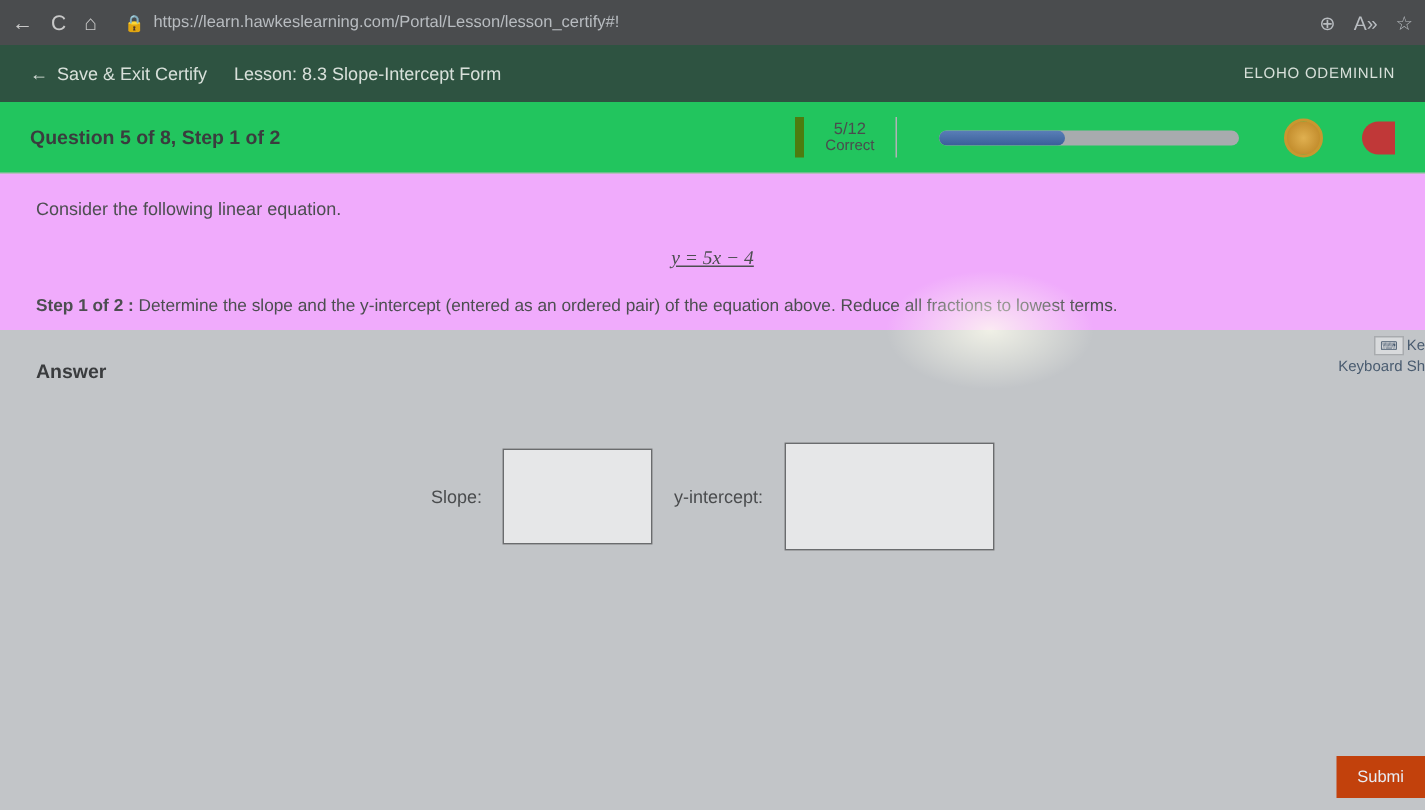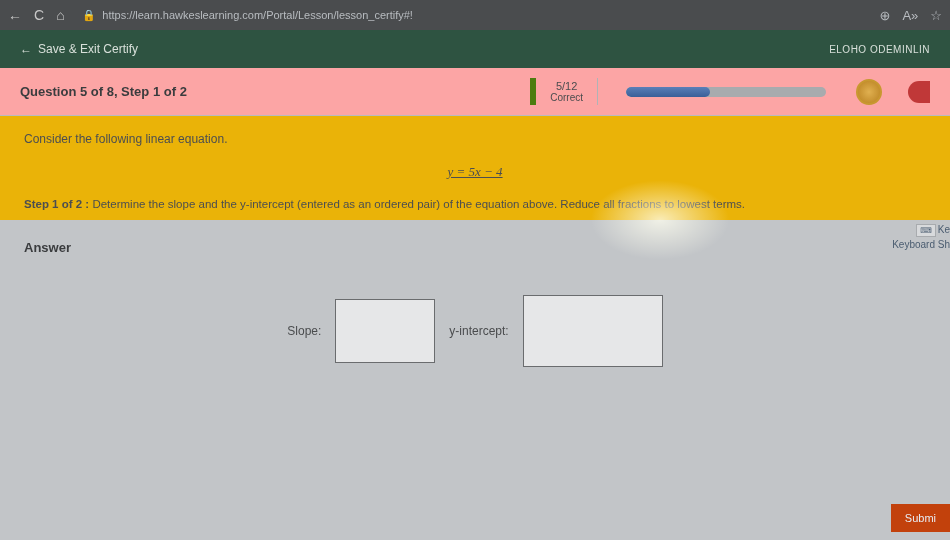--- a/index.html
+++ b/index.html
@@ -10,30 +10,30 @@
 .browser-bar .url { color: #b8bcc0; font-size: 11px; margin-left: 8px; flex: 1; display: flex; align-items: center; gap: 6px; }
 .browser-bar .right-icons { display: flex; gap: 12px; color: #b8bcc0; font-size: 13px; }
 
 .lesson-header { height: 38px; background: #2e5341; display: flex; align-items: center; justify-content: space-between; padding: 0 20px; color: #d8e0da; font-size: 12px; }
 .lesson-header .left { display: flex; align-items: center; gap: 18px; }
 .lesson-header .back-link { display: flex; align-items: center; gap: 6px; }
 .lesson-header .user { font-size: 10px; letter-spacing: 0.5px; }
 
 .content-wrap { background: #c2c5c8; padding: 0; height: calc(540px - 30px - 38px); position: relative; overflow: hidden; }
 
-.question-bar { background: #fca5a5; display: flex; align-items: center; padding: 10px 20px; border-bottom: 1px solid #b8bbbf; gap: 16px; }
+.question-bar { background: #22c55e; display: flex; align-items: center; padding: 10px 20px; border-bottom: 1px solid #b8bbbf; gap: 16px; }
 .question-bar .q-title { font-size: 13px; font-weight: 600; color: #3a3c3e; flex: 0 0 auto; }
 .question-bar .score-box { margin-left: auto; text-align: center; font-size: 10px; color: #4a4c4e; padding: 2px 14px; border-left: 6px solid #4d7c0f; border-right: 1px solid #b0b3b6; }
 .question-bar .score-box .num { font-size: 11px; }
 .progress-track { width: 200px; height: 10px; background: #a8abae; border-radius: 5px; margin-left: 12px; position: relative; overflow: hidden; }
 .progress-fill { height: 100%; background: linear-gradient(to bottom, #5a7fb8, #3a5f98); width: 42%; border-radius: 5px; }
 .badge { width: 26px; height: 26px; border-radius: 50%; background: radial-gradient(circle, #e0b050, #b88020); border: 2px solid #c89830; margin-left: 14px; }
 .heart { width: 22px; height: 22px; background: #c03838; border-radius: 50% 0 0 50%; margin-left: 10px; position: relative; color: white; font-size: 9px; display: flex; align-items: center; justify-content: center; }
 
-.question-body { background: #eab308; padding: 16px 24px 10px; color: #4c4e50; }
+.question-body { background: #f0abfc; padding: 16px 24px 10px; color: #4c4e50; }
 .question-body .prompt { font-size: 12px; margin-bottom: 18px; }
 .question-body .equation { text-align: center; font-size: 13px; font-style: italic; margin: 14px 0 18px; font-family: Georgia, serif; text-decoration: underline; }
 .question-body .step-text { font-size: 11.5px; }
 .question-body .step-text b { font-weight: 700; }
 
 .answer-section { padding: 20px 24px; position: relative; }
 .answer-header { display: flex; justify-content: space-between; align-items: flex-start; }
 .answer-label { font-size: 13px; font-weight: 600; color: #3a3c3e; }
 .kb-hints { position: absolute; right: 0; top: 4px; font-size: 10px; color: #4a5c70; text-align: right; }
 .kb-hints .k-row { margin-bottom: 2px; }
@@ -68,20 +68,21 @@
     <span>☆</span>
   </div>
 </div>
 
 <div class="lesson-header">
   <div class="left">
     <div class="back-link">
       <span>←</span>
       <span>Save &amp; Exit Certify</span>
     </div>
+    <span>Lesson: 8.3 Slope-Intercept Form</span>
   </div>
   <span class="user">ELOHO ODEMINLIN</span>
 </div>
 
 <div class="content-wrap">
 
   <div class="question-bar">
     <span class="q-title">Question 5 of 8, Step 1 of 2</span>
     <div class="score-box">
       <div class="num">5/12</div>

